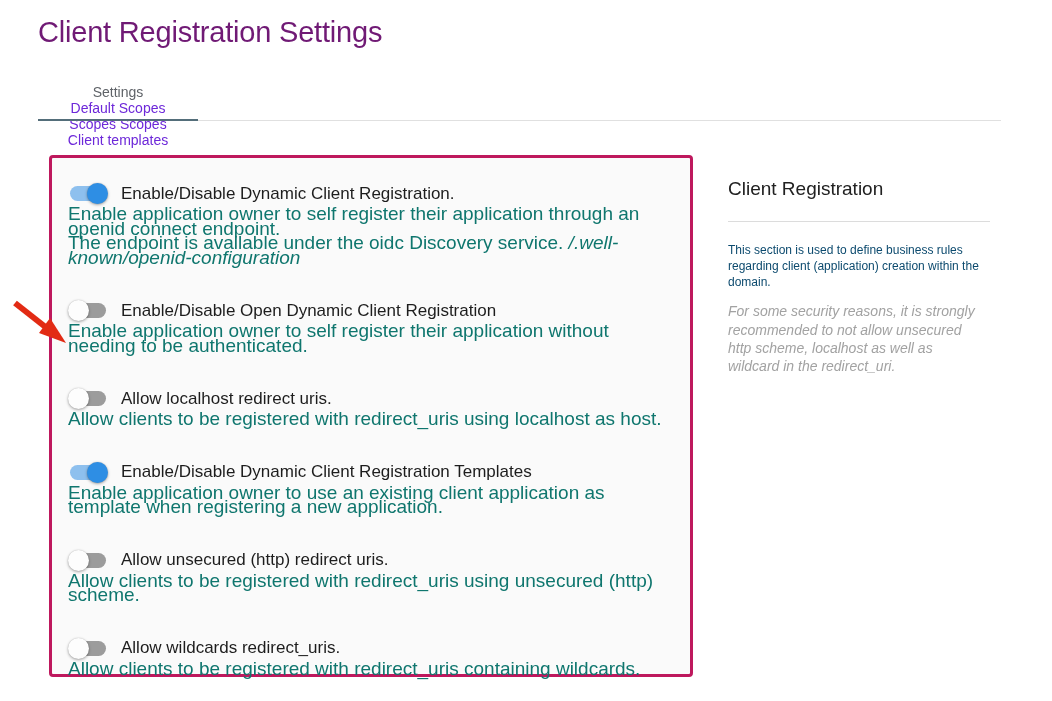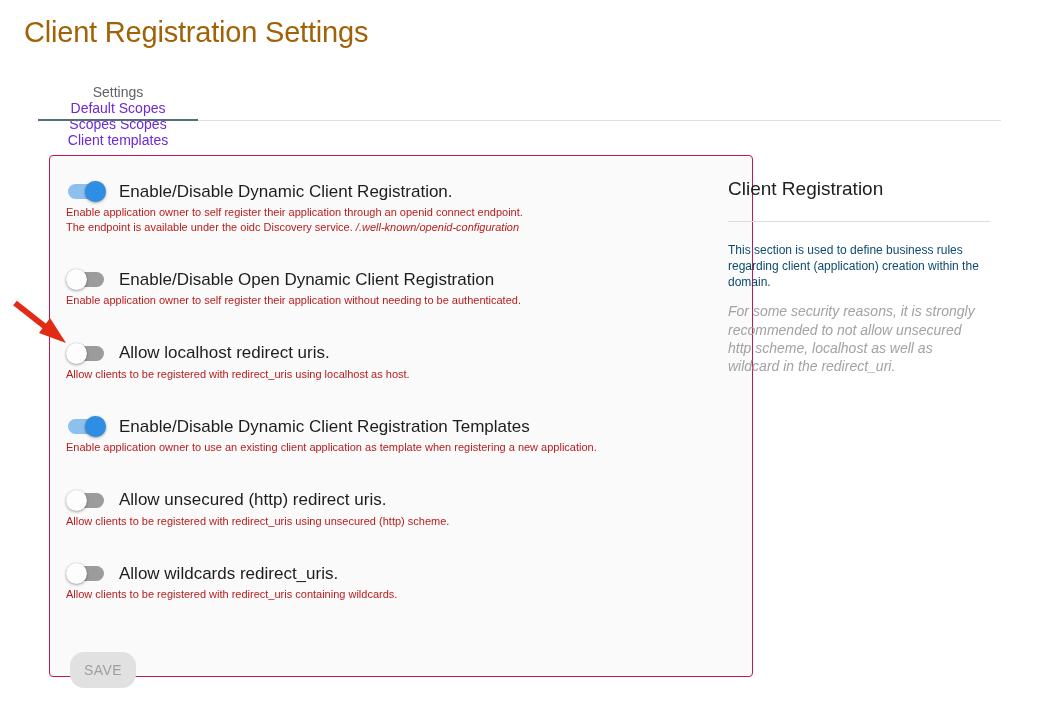--- a/index.html
+++ b/index.html
@@ -5,24 +5,24 @@
   * { margin: 0; padding: 0; box-sizing: border-box; }
   html, body {
     width: 1052px; height: 701px;
     background: #ffffff;
     font-family: "Liberation Sans", "DejaVu Sans", sans-serif;
     position: relative;
     overflow: hidden;
   }
   .page-title {
     position: absolute;
-    left: 24px; top: 16px;
+    left: 38px; top: 16px;
     font-size: 29px;
     font-weight: 500;
-    color: #a16207;
+    color: #701a75;
     letter-spacing: -0.2px;
   }
   
   .tabbar {
     position: absolute;
     left: 38px; top: 84px;
     width: 963px;
     height: 38px;
   }
   .tabbar .tabs { display: flex; height: 36px; flex-direction: column; }
@@ -46,41 +46,41 @@
   .tab-underline {
     position: absolute;
     left: 0; top: 35px;
     width: 160px; height: 2px;
     background: #546e7a;
   }
   
   .panel {
     position: absolute;
     left: 49px; top: 155px;
-    width: 704px; height: 522px;
+    width: 644px; height: 522px;
     background: #fafafa;
-    border: 1px solid #be185d;
+    border: 3px solid #be185d;
     border-radius: 4px;
     padding: 25px 18px 20px 16px;
   }
   .toggle-row { margin-bottom: 35px; }
   .toggle-row .row-main {
     display: flex;
     align-items: center;
     height: 21px;
     margin-bottom: 3px;
   }
   .toggle-label {
     margin-left: 13px;
     font-size: 17px;
     color: #1d1d1d;
   }
   .toggle-desc {
-    font-size: 11px;
-    color: #b91c1c;
+    font-size: 19px;
+    color: #0f766e;
     line-height: 14.5px;
   }
   .toggle-desc .italic-path { font-style: italic; }
   
   .switch {
     position: relative;
     width: 40px; height: 21px;
     flex: 0 0 40px;
     cursor: pointer;
   }

